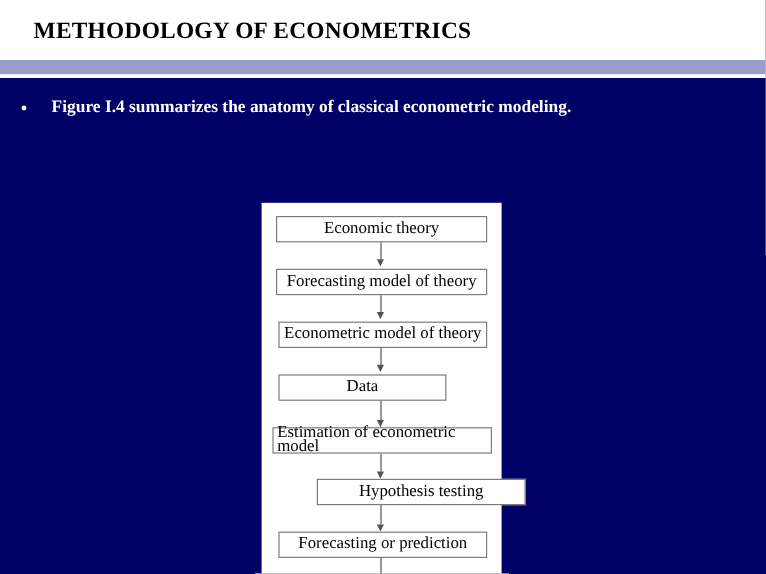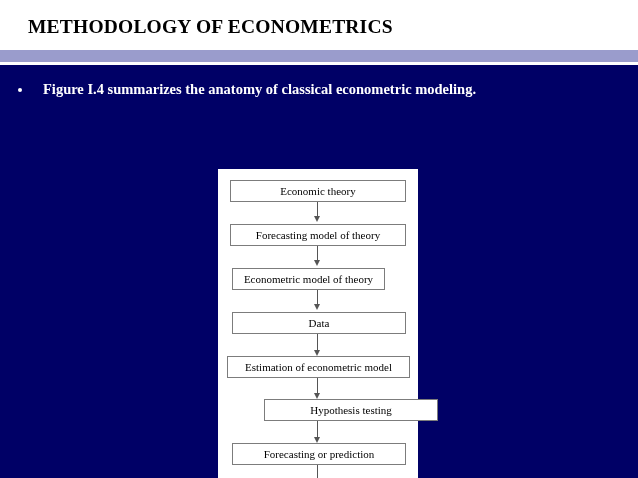--- a/index.html
+++ b/index.html
@@ -101,21 +101,21 @@
     left: 0; top: 0;
     width: 200px;
     height: 374px;
   }
   .node {
     position: absolute;
     box-sizing: border-box;
     border: 1px solid #7c7c7c;
     background: #ffffff;
     color: #000000;
-    font-size: 11px;
+    font-size: 14px;
     line-height: 12.5px;
     text-align: left;
     display: flex;
     align-items: center;
     justify-content: center;
     font-family: "Liberation Serif", "DejaVu Serif", serif;
   }
   .node span { display: block; padding: 0 3px; }
   .connector {
     position: absolute;
@@ -169,29 +169,29 @@
         </div>
 
         <div class="node" style="left:12px; top:55px; width:176px; height:22px;">
           <span>Forecasting model of theory</span>
         </div>
         <div class="connector" style="left:94px; top:77px; height:20px;">
           <div class="stem" style="height:14px;"></div>
           <div class="head"></div>
         </div>
 
-        <div class="node" style="left:14px; top:99px; width:153px; height:22px;">
+        <div class="node" style="left:14px; top:99px; width:174px; height:22px;">
           <span>Econometric model of theory</span>
         </div>
         <div class="connector" style="left:94px; top:121px; height:20px;">
           <div class="stem" style="height:14px;"></div>
           <div class="head"></div>
         </div>
 
-        <div class="node" style="left:14px; top:143px; width:174px; height:22px;">
+        <div class="node" style="left:14px; top:143px; width:140px; height:22px;">
           <span>Data</span>
         </div>
         <div class="connector" style="left:94px; top:165px; height:22px;">
           <div class="stem" style="height:16px;"></div>
           <div class="head"></div>
         </div>
 
         <div class="node" style="left:9px; top:187px; width:183px; height:22px;">
           <span>Estimation of econometric model</span>
         </div>

